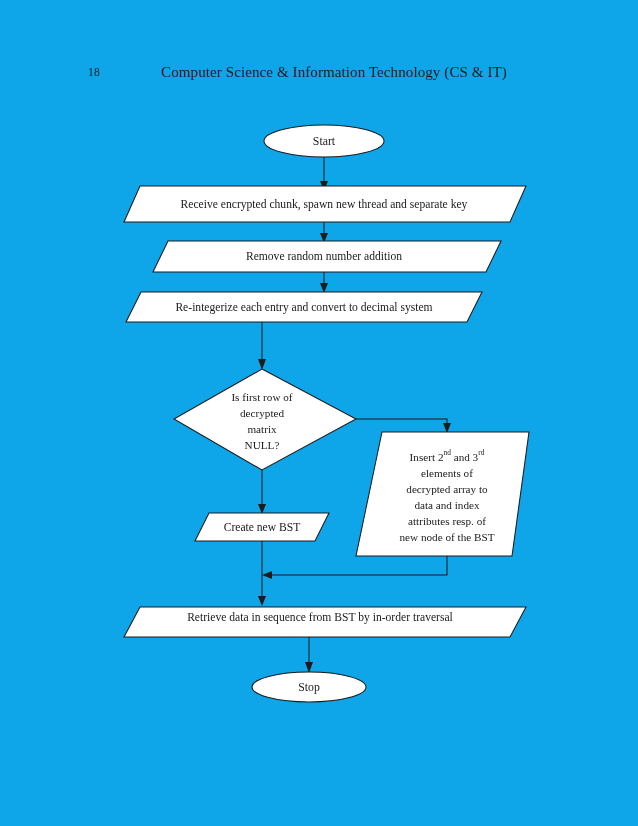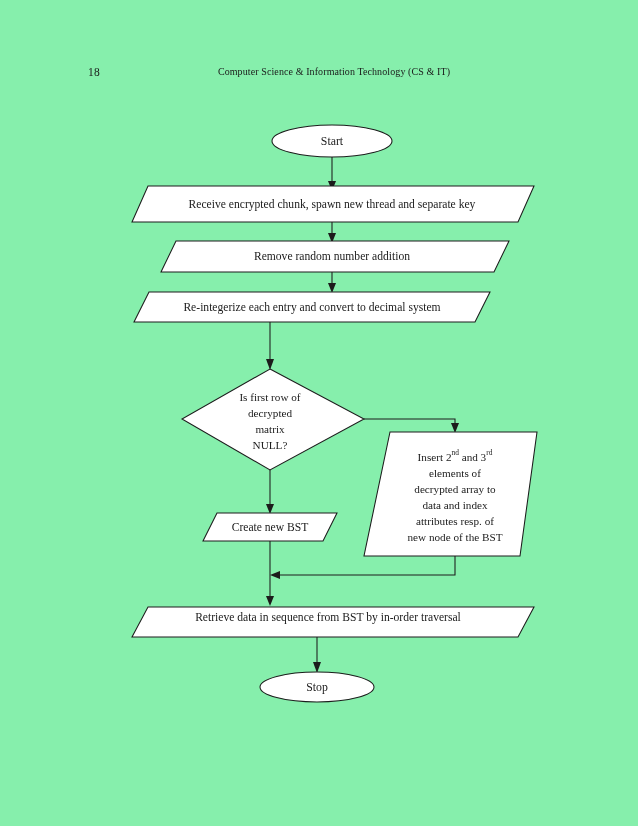--- a/index.html
+++ b/index.html
@@ -12,21 +12,21 @@
     width: 638px;
     height: 826px;
     position: relative;
     font-family: "Liberation Serif", "DejaVu Serif", serif;
     color: #1a1a1a;
     overflow: hidden;
   }
   .page {
     position: absolute;
     inset: 0;
-    background: #86efac;
+    background: #0ea5e9;
   }
 
   
   .header-row {
     position: absolute;
     top: 64px;
     left: 88px;
     right: 88px;
     height: 16px;
   }
@@ -37,42 +37,42 @@
     font-size: 11.5px;
     line-height: 16px;
     letter-spacing: 0.2px;
   }
   .running-head {
     position: absolute;
     left: 0;
     right: 0;
     top: 0;
     text-align: center;
-    font-size: 10px;
+    font-size: 15px;
     line-height: 16px;
     letter-spacing: 0.1px;
     padding-left: 30px;
   }
 
   
   .section-title {
     position: absolute;
     top: 88px;
     left: 88px;
     font-size: 12.5px;
     font-weight: bold;
     line-height: 16px;
     letter-spacing: 0.1px;
   }
 
   
   .flowchart {
     position: absolute;
     top: 0;
-    left: 12px;
+    left: 4px;
     width: 544px;
     height: 826px;
   }
   .flowchart svg {
     display: block;
   }
   .shape-outline {
     fill: #ffffff;
     stroke: #1c1c1c;
     stroke-width: 1.05;

